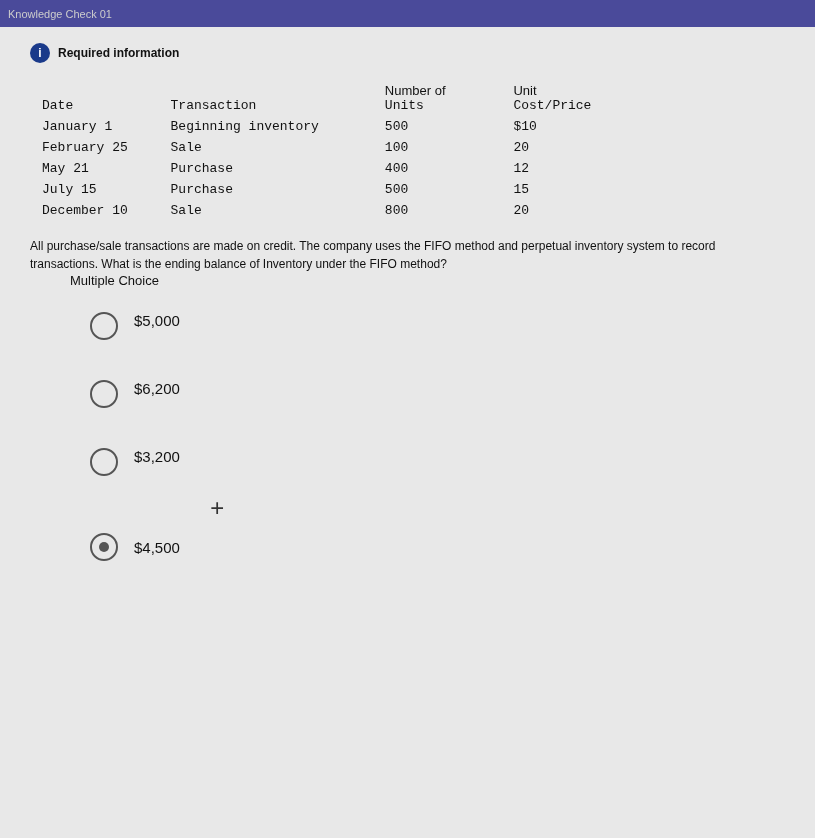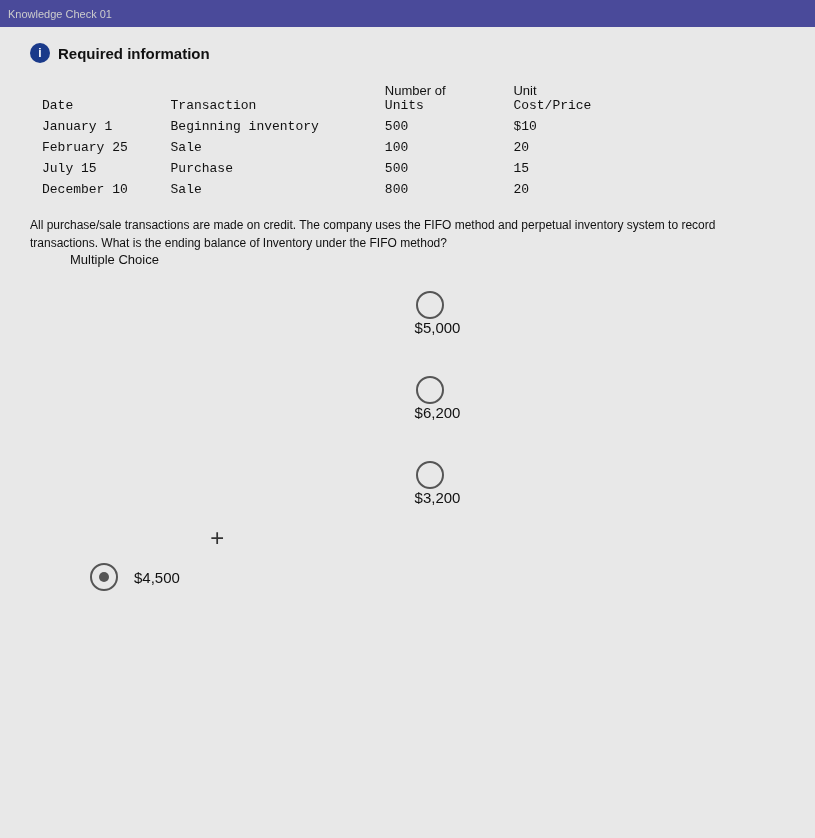--- a/index.html
+++ b/index.html
@@ -58,21 +58,21 @@
       font-weight: bold;
       display: flex;
       align-items: center;
       justify-content: center;
       margin-right: 8px;
       flex-shrink: 0;
     }
 
     .required-info-title {
       font-family: Arial, sans-serif;
-      font-size: 15px;
+      font-size: 12px;
       font-weight: bold;
       color: #111;
     }
 
     .inventory-table {
       width: 600px;
       border-collapse: collapse;
       margin-bottom: 16px;
       background: #e8e8e8;
     }
@@ -120,24 +120,22 @@
       font-family: Arial, sans-serif;
       font-size: 13px;
       font-weight: normal;
       color: #111;
       margin-left: 40px;
       margin-bottom: 24px;
     }
 
     .choice-option {
       display: flex;
-      align-items: center;
       margin-left: 60px;
       margin-bottom: 40px;
-      flex-direction: column;
     }
 
     .radio-circle {
       width: 28px;
       height: 28px;
       border-radius: 50%;
       border: 2px solid #555;
       background: transparent;
       margin-right: 16px;
       flex-shrink: 0;
@@ -231,20 +229,26 @@
       <td class="col-units">500</td>
       <td class="col-cost">$10</td>
     </tr>
         <tr>
       <td class="col-date">February 25</td>
       <td class="col-transaction">Sale</td>
       <td class="col-units">100</td>
       <td class="col-cost">20</td>
     </tr>
         <tr>
+      <td class="col-date">May 21</td>
+      <td class="col-transaction">Purchase</td>
+      <td class="col-units">400</td>
+      <td class="col-cost">12</td>
+    </tr>
+        <tr>
       <td class="col-date">July 15</td>
       <td class="col-transaction">Purchase</td>
       <td class="col-units">500</td>
       <td class="col-cost">15</td>
     </tr>
         <tr>
       <td class="col-date">December 10</td>
       <td class="col-transaction">Sale</td>
       <td class="col-units">800</td>
       <td class="col-cost">20</td>

